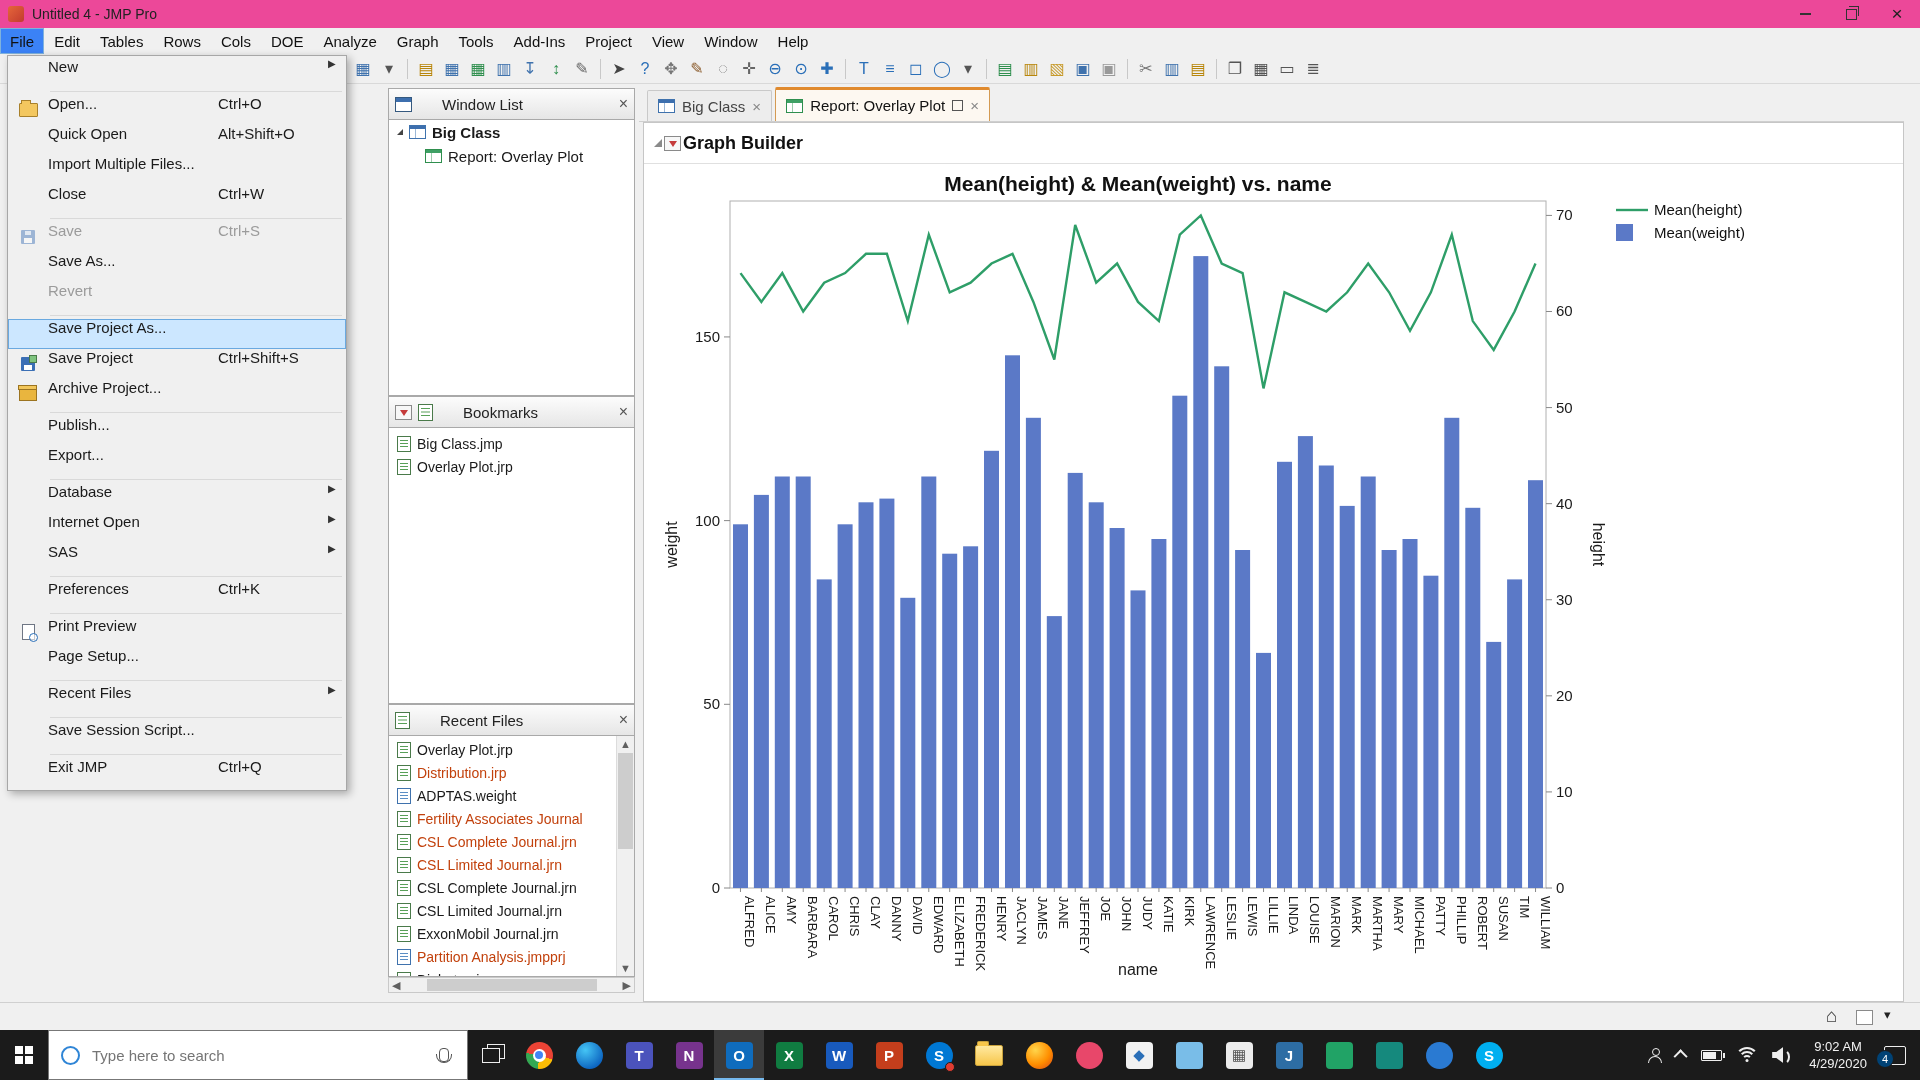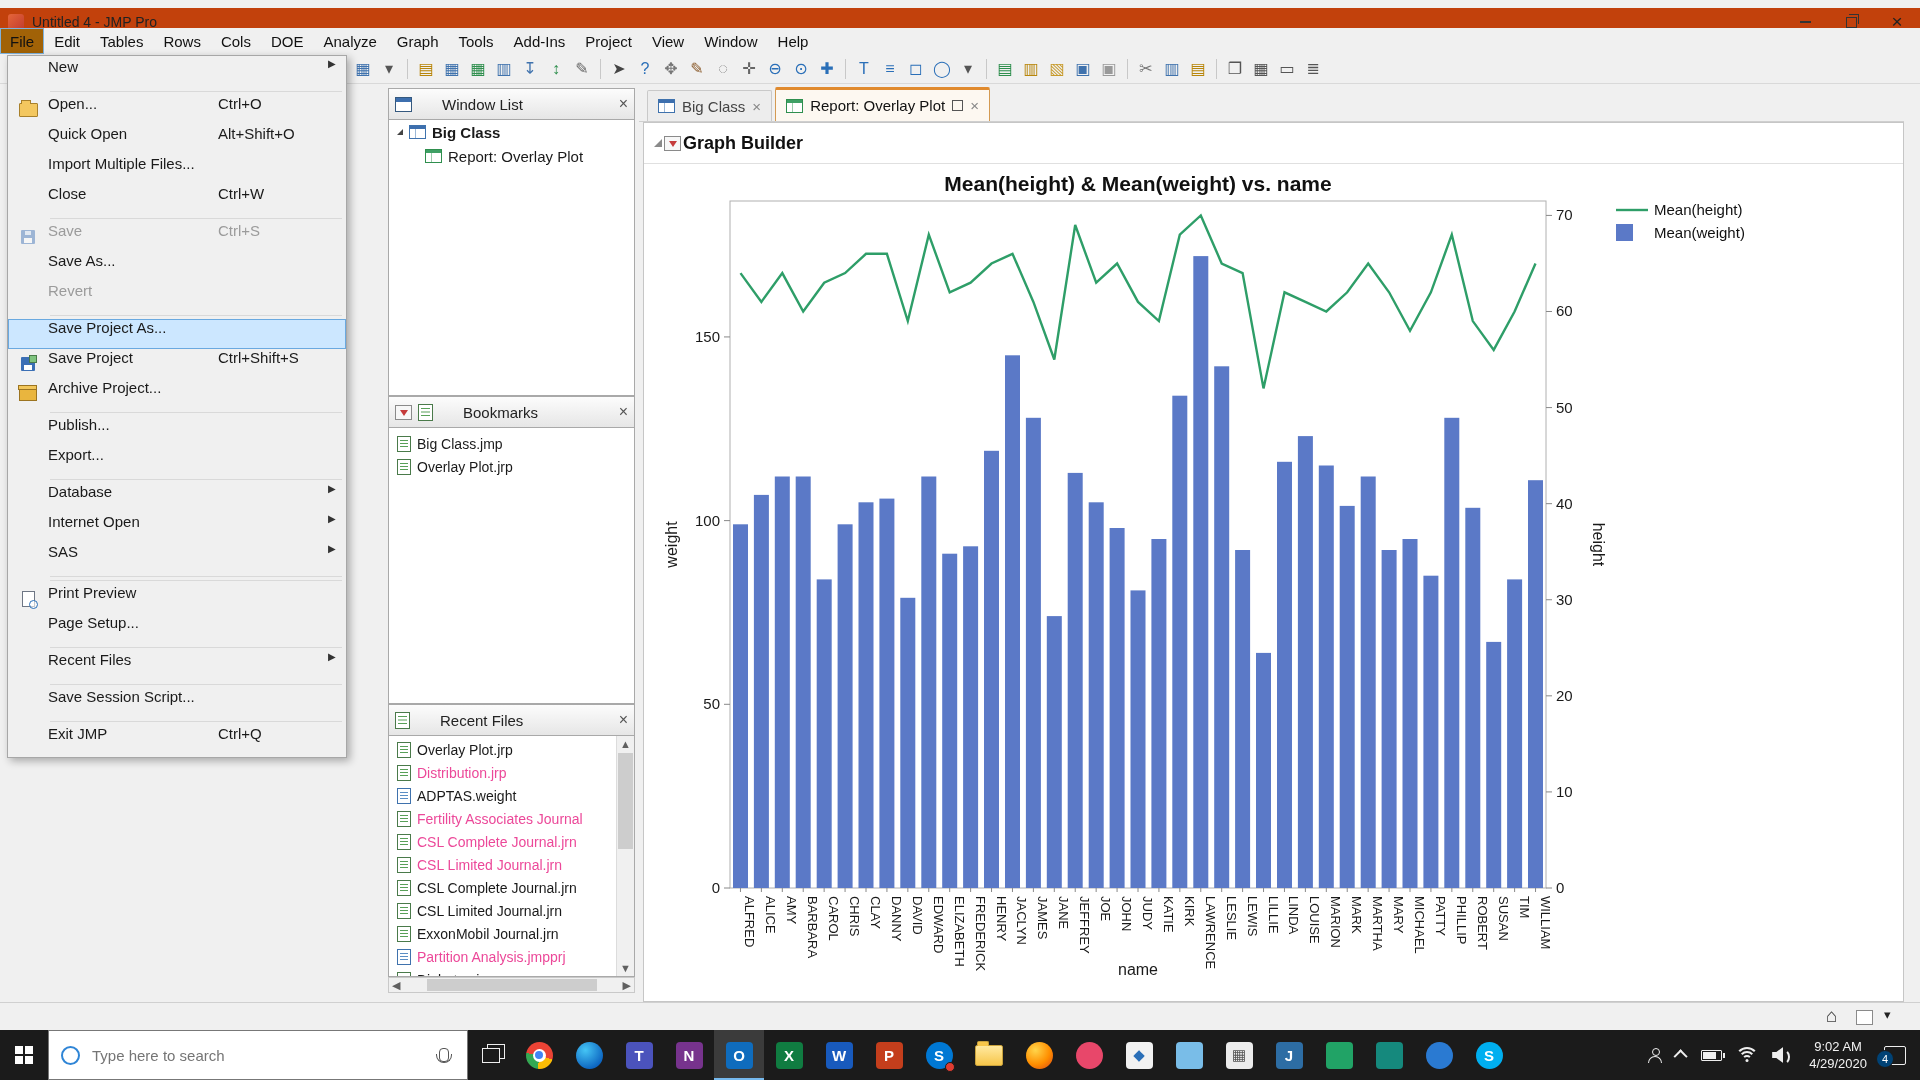--- a/index.html
+++ b/index.html
@@ -1,33 +1,33 @@
 <!DOCTYPE html>
 <html><head>
 <meta charset="utf-8">
 <style>
   html,body{margin:0;padding:0;}
   #screen{position:relative;width:1920px;height:1080px;overflow:hidden;background:#f0f0f0;
           font-family:"Liberation Sans","DejaVu Sans",sans-serif;color:#1a1a1a;}
 
   
-  #titlebar{position:absolute;left:0;top:8px;width:1920px;height:28px;background:#c2410c;display:flex;align-items:center;}
+  #titlebar{position:absolute;left:0;top:0;width:1920px;height:28px;background:#ec4899;display:flex;align-items:center;}
   #jmp-logo{width:16px;height:16px;margin:0 8px 0 8px;border-radius:3px;background:linear-gradient(135deg,#e5663a,#c23b2e);}
   #titlebar .title{font-size:14px;color:#222;}
   #win-controls{margin-left:auto;display:flex;height:28px;}
   .wc{width:46px;height:28px;display:flex;align-items:center;justify-content:center;font-size:15px;color:#222;}
   .wc .min-glyph{width:11px;height:1.5px;background:#333;}
   .wc .restore{position:relative;width:9px;height:9px;border:1.2px solid #333;}
   .wc .restore::before{content:"";position:absolute;left:2px;top:-4px;width:9px;height:9px;border:1.2px solid #333;border-bottom:none;border-left:none;}
   .wc.close{font-size:19px;}
 
   
   #menubar{position:absolute;left:0;top:28px;width:1920px;height:26px;background:#f0f0f0;display:flex;align-items:stretch;border-bottom:1px solid #e4e4e4;}
   .mb-item{display:flex;align-items:center;padding:0 10px;font-size:15px;color:#111;}
-  .mb-item.active{background:#a16207;box-shadow:inset 0 0 0 1px #7fb2dd;text-align:right;}
+  .mb-item.active{background:#3b82f6;box-shadow:inset 0 0 0 1px #7fb2dd;text-align:right;}
 
   
   #toolbar{position:absolute;left:0;top:54px;width:1920px;height:30px;background:#f0f0f0;border-bottom:1px solid #d9d9d9;
            display:flex;align-items:center;padding-left:350px;box-sizing:border-box;}
   .tb-icon{width:24px;height:24px;display:flex;align-items:center;justify-content:center;font-size:16px;margin:0 1px;}
   .tb-sep{width:1px;height:20px;background:#c8c8c8;margin:0 5px;}
 
   
   .panel{position:absolute;left:388px;width:247px;box-sizing:border-box;}
   .panel-header{height:32px;background:linear-gradient(#fcfcfc,#e6e6e6);border:1px solid #a9a9a9;display:flex;align-items:center;gap:6px;padding:0 6px;box-sizing:border-box;}
@@ -53,21 +53,21 @@
   .tbl-icon::after{content:"";position:absolute;left:5px;top:3px;bottom:0;width:1px;background:#9db8d6;}
   .rep-icon{width:15px;height:12px;background:#fff;border:1px solid #2f8f4e;position:relative;}
   .rep-icon::before{content:"";position:absolute;left:0;top:0;right:0;height:3px;background:#3fa065;}
   .rep-icon::after{content:"";position:absolute;left:5px;top:3px;bottom:0;width:1px;background:#9cccab;}
 
   .bm-row,.rf-row{display:flex;align-items:center;gap:6px;height:23px;padding-left:8px;font-size:14px;white-space:nowrap;}
   .doc-icon{flex:none;width:12px;height:14px;background:#fff;border:1px solid #4a7a4a;position:relative;}
   .doc-icon::before{content:"";position:absolute;left:2px;right:2px;top:3px;height:1px;background:#58a058;box-shadow:0 3px 0 #58a058,0 6px 0 #58a058;}
   .doc-icon.blue{border-color:#3f72ad;}
   .doc-icon.blue::before{background:#5b8ec4;box-shadow:0 3px 0 #5b8ec4,0 6px 0 #5b8ec4;}
-  .rf-label.dim{color:#ec4899;}
+  .rf-label.dim{color:#c2410c;}
 
   
   .vscroll{position:absolute;right:0;top:0;bottom:0;width:17px;background:#f0f0f0;border-left:1px solid #dcdcdc;}
   .vscroll .arr{height:16px;display:flex;align-items:center;justify-content:center;font-size:11px;color:#606060;}
   .vscroll .arr.down{position:absolute;bottom:0;left:0;right:0;}
   .vscroll .thumb{position:absolute;left:1px;right:1px;top:17px;height:96px;background:#cdcdcd;}
   #dock-hscroll{position:absolute;left:388px;top:977px;width:247px;height:16px;background:#f0f0f0;border:1px solid #c9c9c9;box-sizing:border-box;display:flex;align-items:center;justify-content:space-between;}
   #dock-hscroll .arr{font-size:11px;color:#606060;padding:0 3px;}
   #dock-hscroll .thumb{height:12px;width:170px;background:#cdcdcd;}
 
@@ -631,20 +631,26 @@
         <span class="fm-short"></span>
         <span class="fm-arrow" style="font-size: 10px;">▶</span>
       </div>
       <div class="fm-row">
         <span class="gut"></span>
         <span class="fm-label">SAS</span>
         <span class="fm-short"></span>
         <span class="fm-arrow" style="font-size: 10px;">▶</span>
       </div>
       <div class="fm-sep"></div>
+      <div class="fm-row">
+        <span class="gut"></span>
+        <span class="fm-label">Preferences</span>
+        <span class="fm-short">Ctrl+K</span>
+        <span class="fm-arrow"></span>
+      </div>
       <div class="fm-sep"></div>
       <div class="fm-row">
         <span class="gut">
           <div class="ic-preview"></div>
         </span>
         <span class="fm-label">Print Preview</span>
         <span class="fm-short"></span>
         <span class="fm-arrow"></span>
       </div>
       <div class="fm-row">

